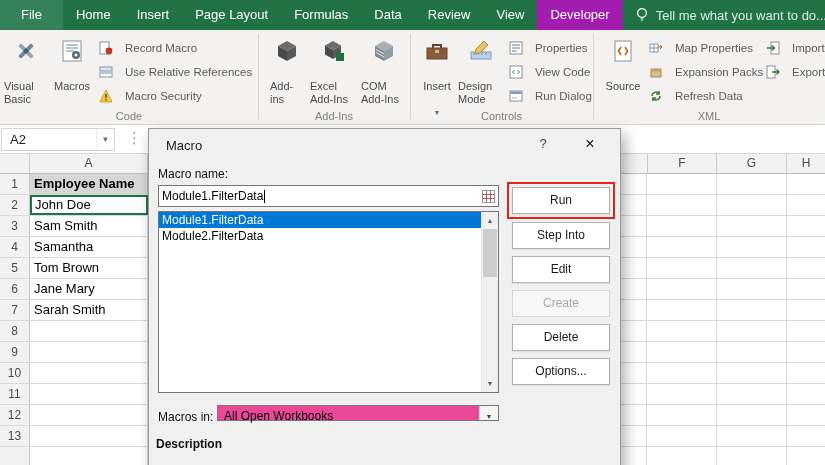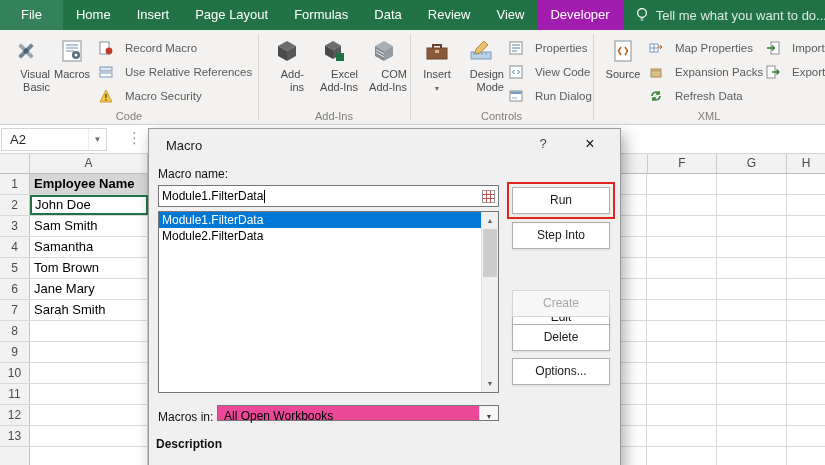--- a/index.html
+++ b/index.html
@@ -12,29 +12,29 @@
   .tab { padding:0 13px; line-height:30px; white-space:nowrap; }
   .tab.file { background:#35825a; padding:0 21px; }
   .tab.active { background:#a21caf; }
   .tellme { display:flex; align-items:center; gap:7px; margin-left:12px; color:#dcebe2; white-space:nowrap; }
 
   
   .ribbon { position:absolute; top:30px; left:0; width:100%; height:95px; background:#f3f2f1; border-bottom:1px solid #d6d4d2; }
   .group { position:absolute; top:0; height:100%; }
   .group-label { position:absolute; bottom:2px; left:0; right:0; text-align:center; font-size:11px; color:#807f7d; }
   .sep { position:absolute; top:4px; bottom:4px; width:1px; background:#d8d6d4; }
-  .bigbtn { position:absolute; top:2px; height:88px; display:flex; flex-direction:column; align-items:center; padding-top:5px; font-size:11px; color:#4a4a4a; text-align:right; line-height:13px; }
+  .bigbtn { position:absolute; top:2px; height:88px; display:flex; flex-direction:column; align-items:center; padding-top:5px; font-size:11px; color:#4a4a4a; text-align:left; line-height:13px;gap:12px; }
   .bigbtn .ic { width:28px; height:28px; margin-bottom:3px; display:flex; align-items:center; justify-content:center; }
   .mini-arrow { font-size:7px; color:#6c6c6c; margin-top:1px; }
   .smallbtn { position:absolute; display:flex; align-items:center; gap:12px; font-size:11.5px; color:#5b5b5b; height:20px; white-space:nowrap; }
   .ic16 { width:15px; height:15px; display:flex; align-items:center; justify-content:center; flex:none; }
 
   
   .fbar { position:absolute; top:125px; left:0; width:100%; height:29px; background:#fff; border-bottom:1px solid #d4d4d4; }
-  .namebox { position:absolute; left:1px; top:3px; width:106px; height:23px; background:#fff; border:1px solid #d4d4d4; display:flex; align-items:center; font-size:13px; color:#222; }
+  .namebox { position:absolute; left:1px; top:3px; width:114px; height:23px; background:#fff; border:1px solid #d4d4d4; display:flex; align-items:center; font-size:13px; color:#222; }
   .namebox .val { flex:1; padding-left:8px; }
   .namebox .nb-arrow { width:18px; text-align:center; color:#6c6c6c; font-size:8px; border-left:1px solid #ececec; line-height:21px; }
   .fdots { position:absolute; left:127px; top:4px; color:#9a9a9a; font-size:15px; }
 
   
   .sheet { position:absolute; top:154px; left:0; right:0; bottom:0; background:#fff; }
   .chead { position:absolute; top:0; left:0; right:0; height:20px; background:#f1f2f1; border-bottom:1px solid #bdbdbd; }
   .ch { position:absolute; top:0; height:19px; line-height:19px; text-align:center; font-size:12px; color:#4a4a4a; border-right:1px solid #cacaca; }
   .rows { position:absolute; top:20px; left:0; right:0; bottom:0; }
   .row { display:flex; height:21px; border-bottom:1px solid #d9d9d9; }
@@ -57,21 +57,21 @@
   .dlg-list { position:absolute; left:9px; top:82px; width:341px; height:182px; background:#fff; border:1px solid #767676; }
   .li { height:16px; line-height:16px; padding-left:3px; margin-right:17px; white-space:nowrap; overflow:hidden; }
   .li.selected { background:#0078d7; color:#fff; }
   .scroll { position:absolute; right:0; top:0; bottom:0; width:17px; background:#f0f0f0; border-left:1px solid #e2e2e2; }
   .s-up,.s-dn { position:absolute; left:0; width:100%; height:17px; color:#606060; font-size:7px; text-align:center; line-height:17px; }
   .s-up { top:0; } .s-dn { bottom:0; }
   .s-thumb { position:absolute; left:1px; right:1px; top:17px; height:48px; background:#cdcdcd; }
   .btn { position:absolute; left:363px; width:98px; height:27px; background:#fff; border:1px solid #b0b0b0; border-radius:0; font-size:12px; color:#1a1a1a; text-align:center; line-height:25px; box-shadow:0 1px 2px rgba(0,0,0,0.08); }
   .run-wrap { position:absolute; left:358px; top:53px; width:108px; height:37px; border:2px solid #e0241b; padding:3px; }
   .run-wrap .btn { position:static; display:block; width:98px; height:27px; }
-  .btn.b1 { top:93px; } .btn.b2 { top:127px;margin-top:48px; }
+  .btn.b1 { top:93px; } .btn.b2 { top:127px; }
   .btn.b3 { top:161px; color:#a8a8a8; border-color:#d6d6d6; background:#f7f7f7; box-shadow:none; }
   .btn.b4 { top:195px; } .btn.b5 { top:229px; }
   .dlg-select { position:absolute; left:68px; top:276px; width:282px; height:16px; background:#ec4899; border:1px solid #767676; }
   .sel-val { position:absolute; left:6px; top:0; line-height:21px; }
   .sel-btn { position:absolute; right:0; top:0; bottom:0; width:19px; border-left:1px solid #e0e0e0; background:#f6f6f6; text-align:center; line-height:21px; color:#444; font-size:7px; }
 </style>
 </head>
 <body>
 
 <div class="app">

